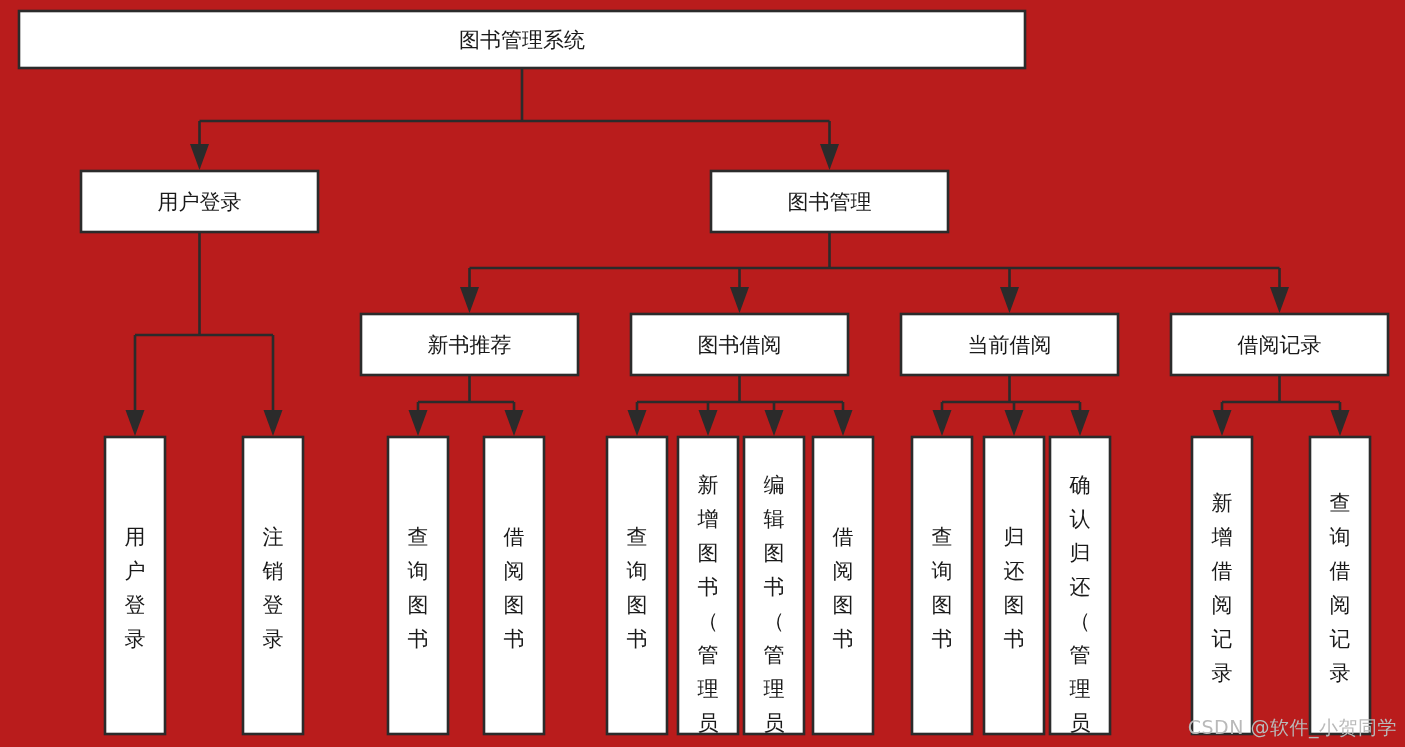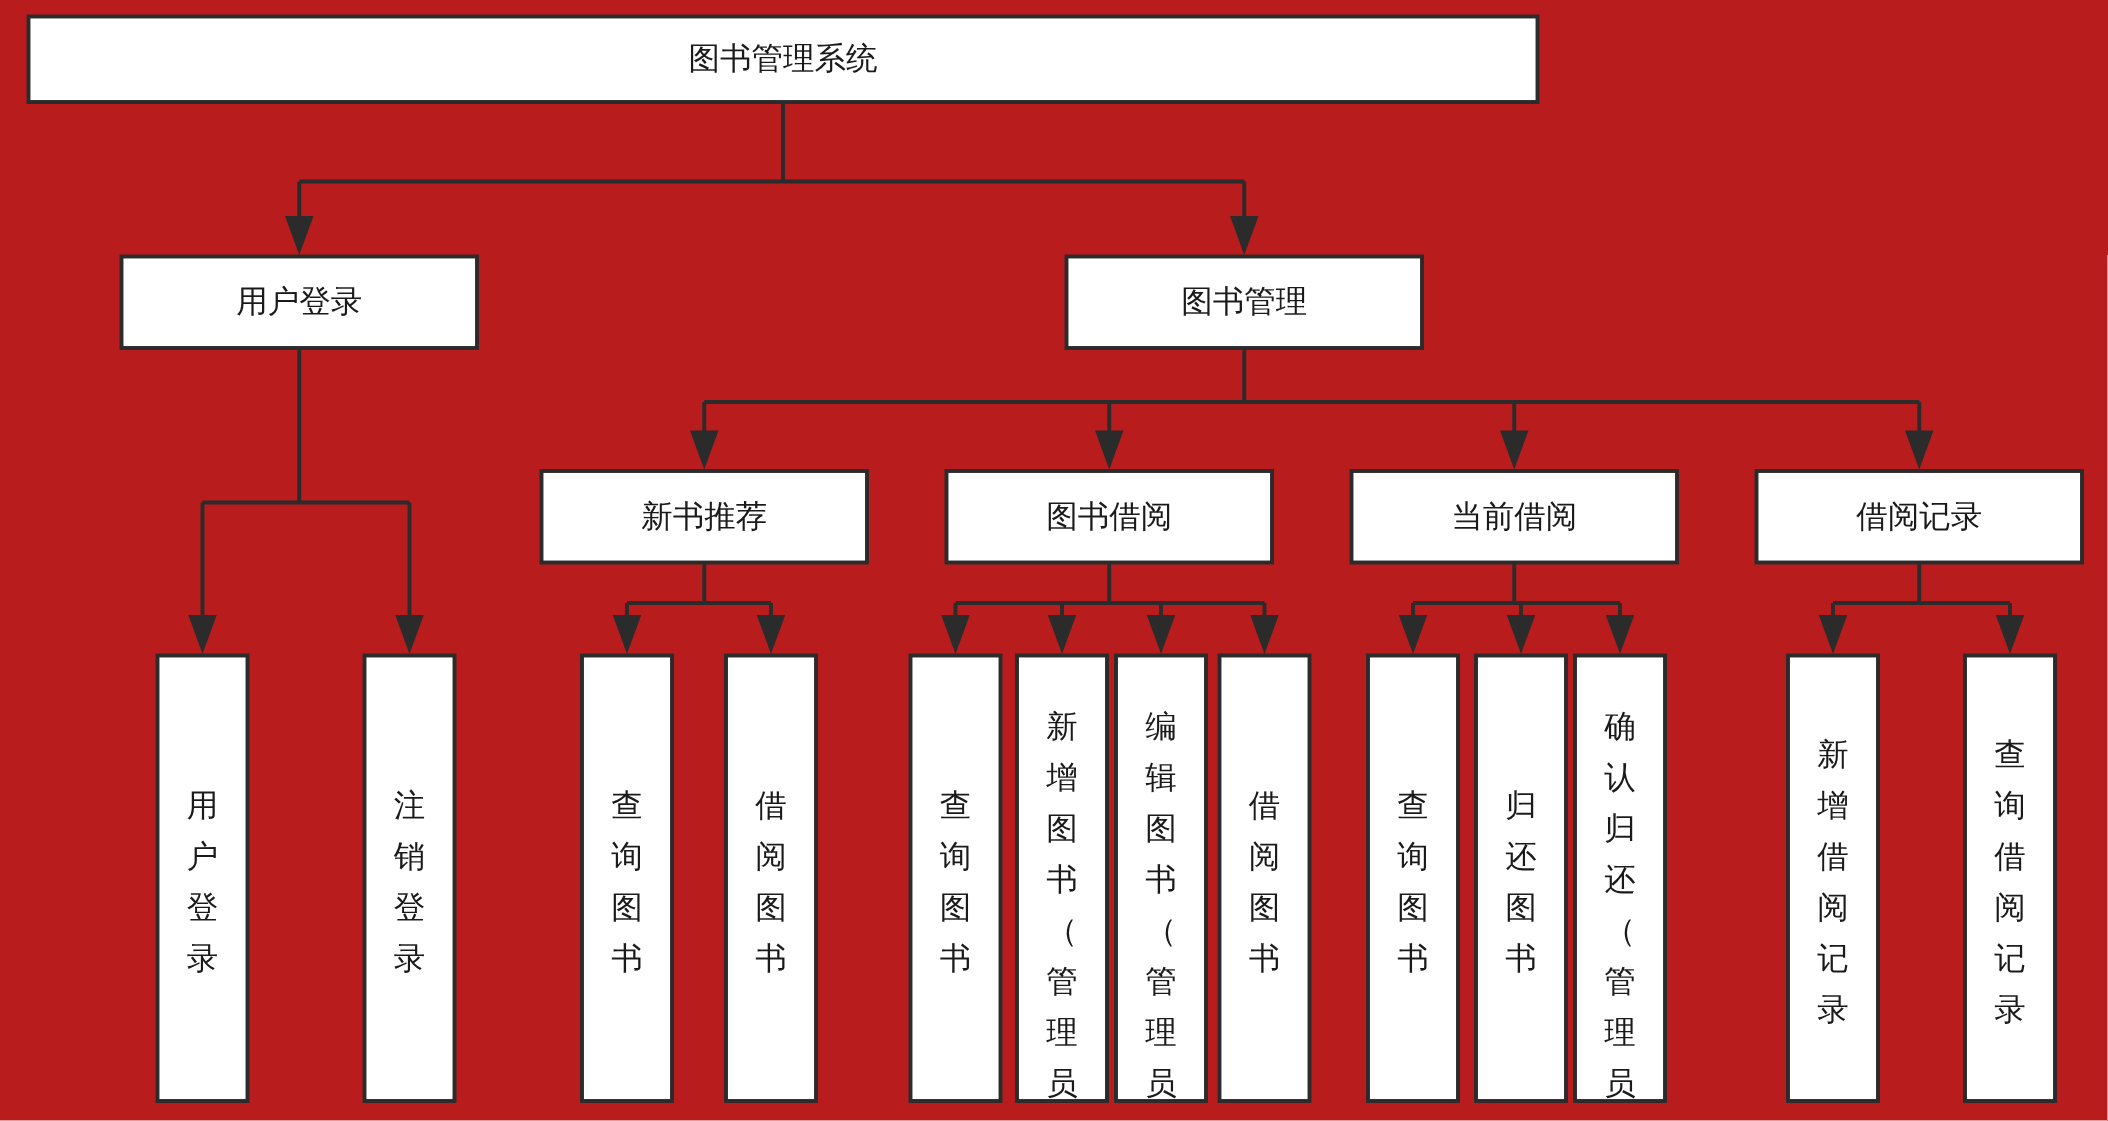--- a/index.html
+++ b/index.html
@@ -199,13 +199,14 @@
         <g>
           <rect class="node-box" x="1192" y="437" width="60" height="297"></rect>
           <text class="node-label-v" x="1222" y="510.02"><tspan x="1222" dy="0">新</tspan><tspan x="1222" dy="34">增</tspan><tspan x="1222" dy="34">借</tspan><tspan x="1222" dy="34">阅</tspan><tspan x="1222" dy="34">记</tspan><tspan x="1222" dy="34">录</tspan></text>
         </g>
         <g>
           <rect class="node-box" x="1310" y="437" width="60" height="297"></rect>
           <text class="node-label-v" x="1340" y="510.02"><tspan x="1340" dy="0">查</tspan><tspan x="1340" dy="34">询</tspan><tspan x="1340" dy="34">借</tspan><tspan x="1340" dy="34">阅</tspan><tspan x="1340" dy="34">记</tspan><tspan x="1340" dy="34">录</tspan></text>
         </g>
       </g>
   </svg>
+  <div class="watermark">CSDN @软件_小贺同学</div>
 </div>
 
 </body></html>

